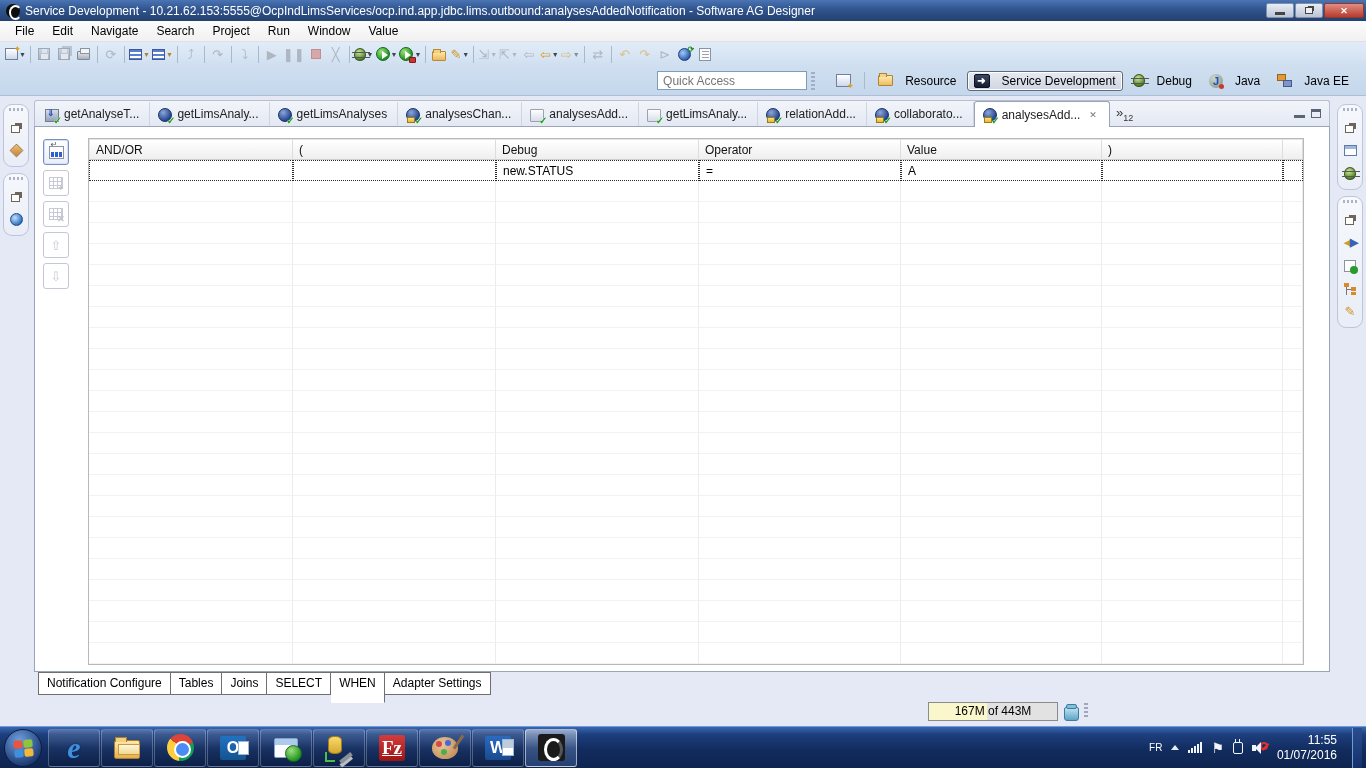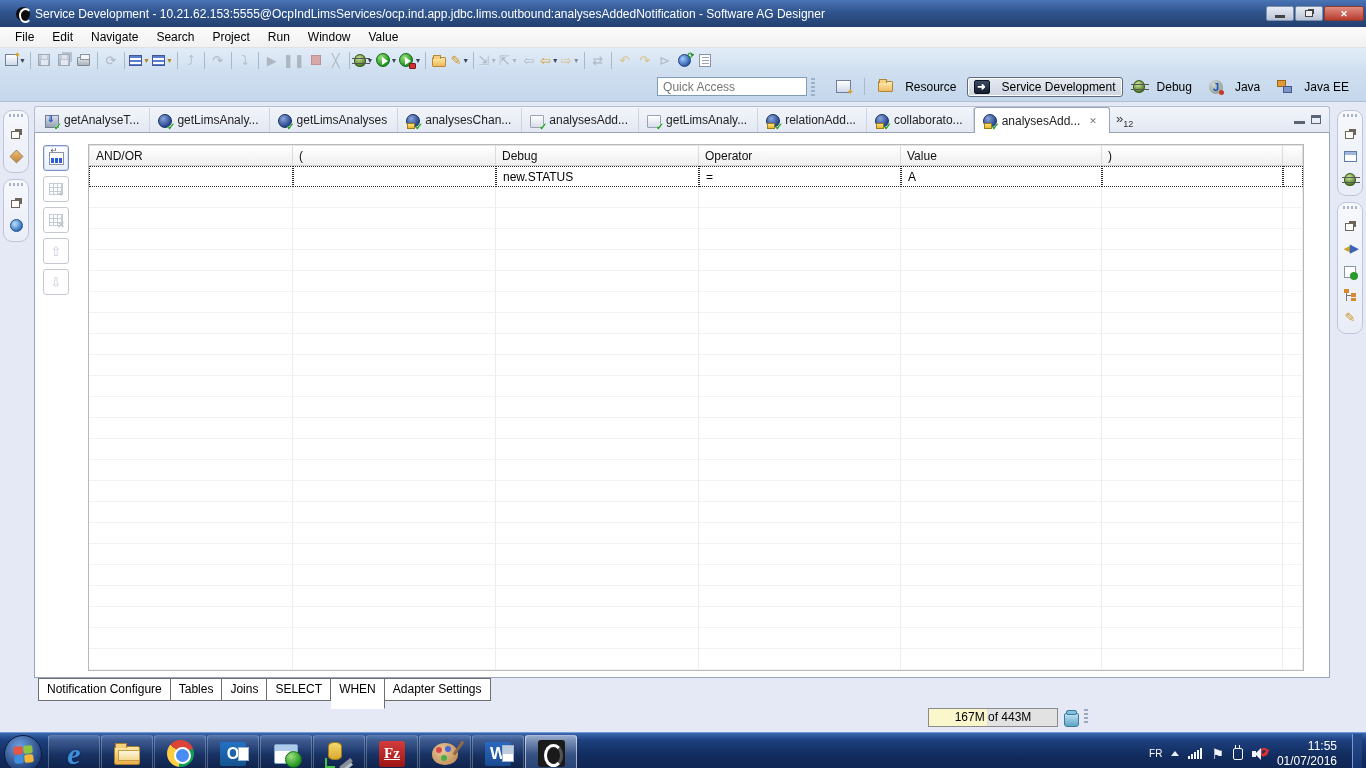--- a/index.html
+++ b/index.html
@@ -1,19 +1,19 @@
 <!DOCTYPE html>
 <html><head>
 <meta charset="utf-8">
 <style>
   * { margin:0; padding:0; box-sizing:border-box; }
   html,body { width:1366px; height:768px; overflow:hidden; font-family:"Liberation Sans",sans-serif; font-size:12px; color:#000; background:#e5e9f5; }
 
   
-  .titlebar { height:27px; display:flex; align-items:center; padding:0 2px 0 16px;
+  .titlebar { height:21px; display:flex; align-items:center; padding:0 2px 0 6px;
     background:linear-gradient(180deg,#4a74b4 0%,#30558f 45%,#24406e 100%); color:#fff; }
   .appicon { width:14px;height:14px;border-radius:50%;background:#0d0d0d;position:relative;margin-right:5px;flex:none;}
   .appicon::after { content:"";position:absolute;left:3px;top:1px;width:9px;height:11px;border-radius:50%;border:2px solid #fff;border-right-color:transparent;}
   .titletext { flex:1; white-space:nowrap; overflow:hidden; font-size:12px; }
   .winbtns { display:flex; gap:1px; }
   .winbtn { width:28px;height:15px;border:1px solid #7d90ad;border-radius:2px;
     background:linear-gradient(#e8edf4,#b9c4d6);display:flex;align-items:center;justify-content:center;
     font-size:9px;color:#333;font-weight:bold;}
   .winbtn.close { background:linear-gradient(#e28d83,#b63b2e); color:#fff; border-color:#8d3b31; width:40px;}
   .minglyph { width:10px;height:3px;background:#444;margin-top:6px;}
@@ -166,21 +166,21 @@
   .ai-chrome { width:27px;height:27px;border-radius:50%;background:conic-gradient(from -50deg,#db4437 0 33%,#0f9d58 0 66%,#ffcd40 0 100%);position:relative;}
   .ai-chrome::after { content:"";position:absolute;left:7px;top:7px;width:13px;height:13px;border-radius:50%;background:#4a8cf5;border:2.5px solid #fff;}
   .ai-outlook { width:26px;height:24px;background:linear-gradient(#2272c3,#14538f);border-radius:2px;color:#fff;font-weight:bold;font-size:16px;display:flex;align-items:center;justify-content:center;position:relative;}
   .ai-outlook::after { content:"";position:absolute;right:-3px;top:5px;width:9px;height:12px;background:#fff;border:1px solid #9fb6cf;}
   .ai-db { width:24px;height:20px;border:1px solid #7fa3cc;background:linear-gradient(#eaf2fc 0 6px,#fff 6px),#fff;box-shadow:inset 0 6px 0 #aecbec;position:relative;border-radius:2px;}
   .ai-db::after { content:"";position:absolute;right:-5px;bottom:-5px;width:15px;height:15px;border-radius:50%;background:radial-gradient(circle at 35% 30%,#9fe07e,#1f9421 72%);border:1px solid #14691b;}
   .ai-tool { position:relative; width:28px; height:28px;}
   .ai-tool::before { content:"";position:absolute;left:3px;top:2px;width:12px;height:16px;background:linear-gradient(#f6d96f,#d9a92c);border:1px solid #a37f1c;border-radius:6px/4px;}
   .ai-tool::after { content:"";position:absolute;right:0;bottom:2px;width:14px;height:4px;background:#8a9098;transform:rotate(-38deg);box-shadow:-2px 3px 0 #b9bfc6;}
   .ai-tool i { position:absolute;left:0;bottom:0;width:10px;height:10px;border-left:2px dashed #49c04a;border-bottom:2px dashed #49c04a;}
-  .ai-fz { width:26px;height:26px;background:linear-gradient(#d43c3c,#9c1414);border-radius:3px;color:#fff;font-weight:bold;font-size:15px;display:flex;align-items:center;justify-content:center;font-family:"Liberation Serif",serif;text-decoration:underline;}
+  .ai-fz { width:26px;height:26px;background:linear-gradient(#d43c3c,#9c1414);border-radius:3px;color:#fff;font-weight:bold;font-size:19px;display:flex;align-items:center;justify-content:center;font-family:"Liberation Serif",serif;text-decoration:underline;}
   .ai-paint { width:26px;height:22px;border-radius:50% 50% 48% 48%;background:radial-gradient(circle at 40% 35%,#e8c79a,#b9804a);position:relative;}
   .ai-paint::before { content:"";position:absolute;left:4px;top:4px;width:6px;height:6px;border-radius:50%;background:#d84848;box-shadow:9px -1px 0 #4868d8,5px 8px 0 #48b048;}
   .ai-paint::after { content:"";position:absolute;right:-2px;top:-3px;width:3px;height:16px;background:#8a6a4a;transform:rotate(35deg);}
   .ai-word { width:26px;height:24px;background:linear-gradient(#2b6ac0,#1a4a90);border-radius:2px;color:#fff;font-weight:bold;font-size:17px;display:flex;align-items:center;justify-content:center;position:relative;}
   .ai-word::after { content:"";position:absolute;right:-3px;top:3px;width:10px;height:15px;background:#fff;border:1px solid #9fb6cf;box-shadow:inset 0 3px 0 -1px #bcd,inset 0 6px 0 -1px #bcd,inset 0 9px 0 -1px #bcd;}
   .ai-sag { width:27px;height:27px;background:#1a1a1a;border-radius:3px;position:relative;}
   .ai-sag::after { content:"";position:absolute;left:6px;top:4px;width:13px;height:17px;border-radius:50%;border:3px solid #fff;border-right-color:#555;}
 
   .tray { margin-left:auto; display:flex; align-items:center; gap:9px; color:#fff; padding-right:4px; }
   .tray .lang { font-size:10px; }

